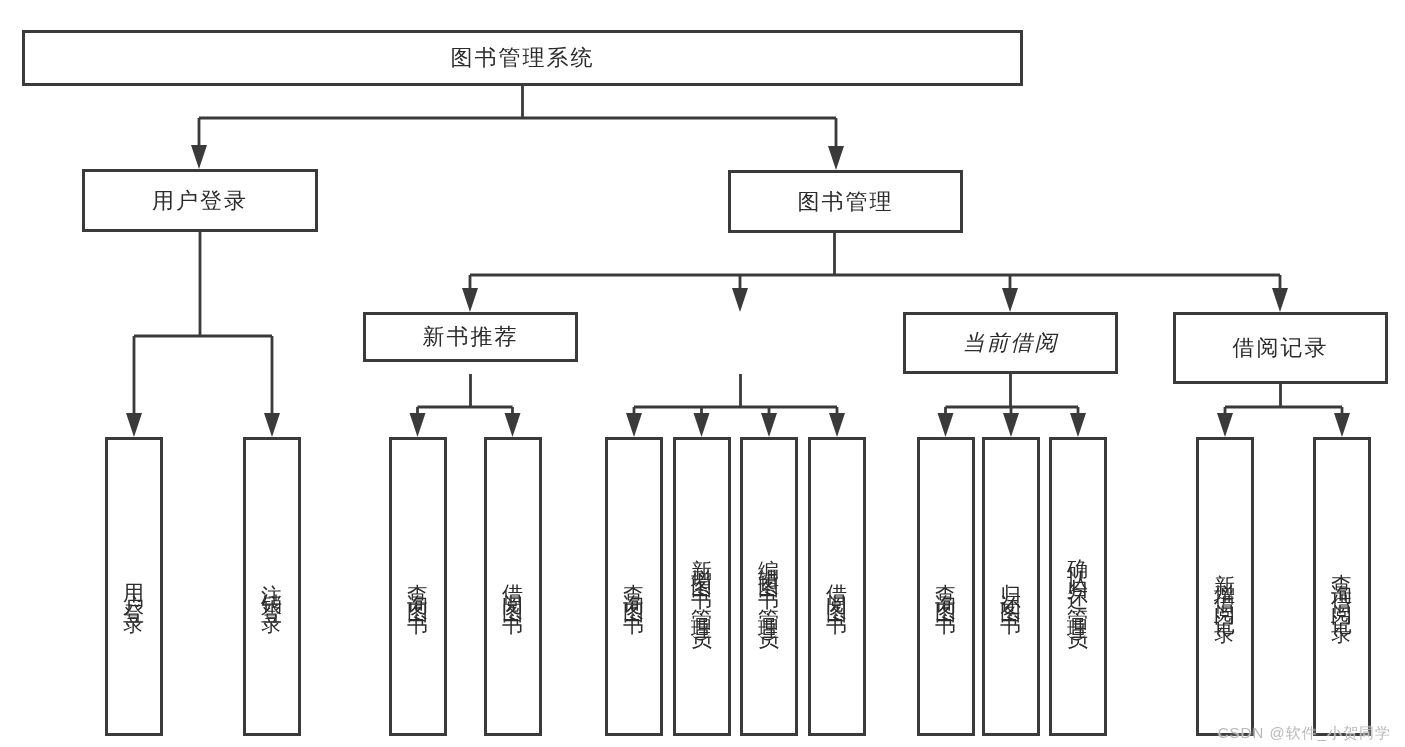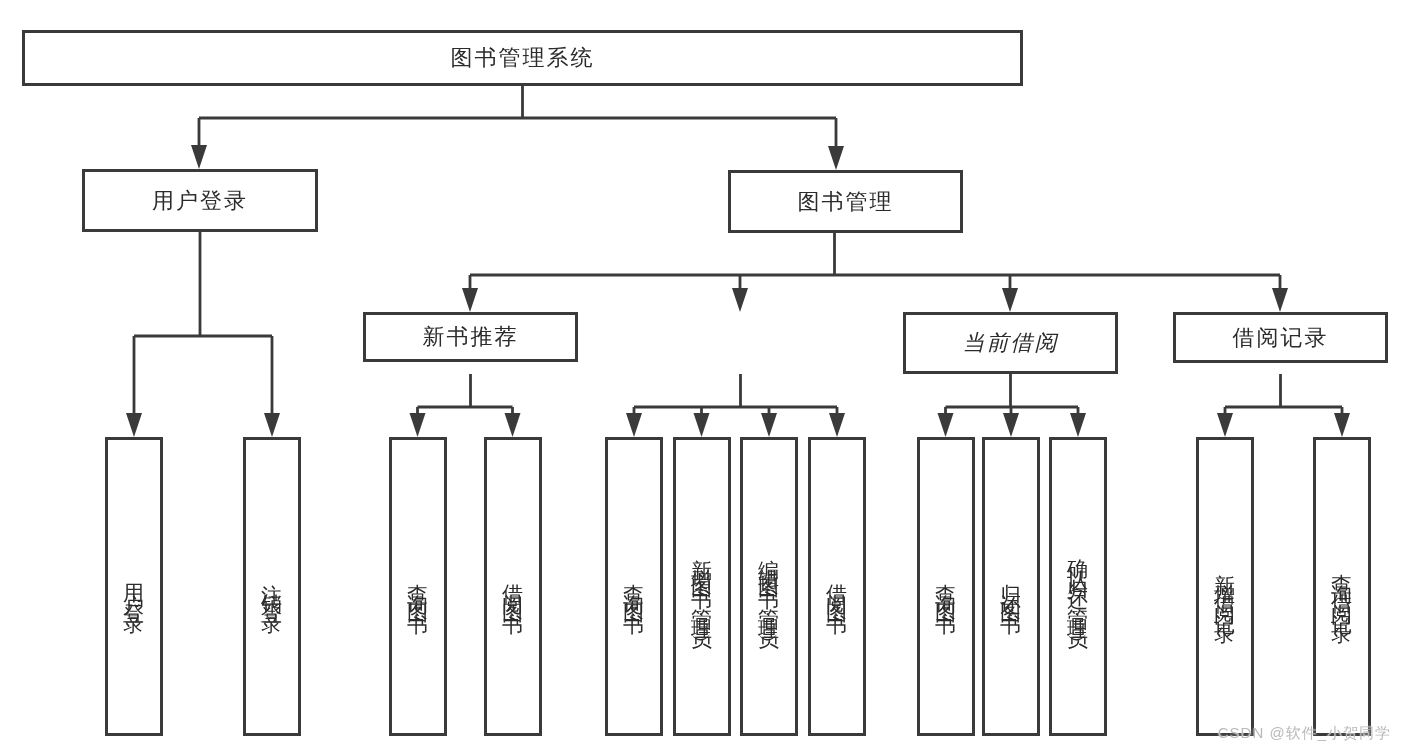--- a/index.html
+++ b/index.html
@@ -30,21 +30,21 @@
     letter-spacing:10px;
     white-space:nowrap;
   }
   
   #n-root   {left:22px;  top:30px;  width:1001px; height:56px;}
   #n-user   {left:82px;  top:169px; width:236px;  height:63px;}
   #n-book   {left:717px; top:170px; width:235px;  height:63px;margin-left:11px;}
   #n-rec    {left:363px; top:312px; width:215px;  height:50px;}
   #n-borrow {left:633px; top:312px; width:215px;  height:62px;}
   #n-current{left:903px; top:312px; width:215px;  height:62px;font-style:italic;}
-  #n-records{left:1173px;top:312px; width:215px;  height:51px;}
+  #n-records{left:1173px;top:312px; width:215px;  height:72px;}
   .leaf{top:437px;width:58px;height:299px;}
   #f1 {left:105px;}  #f2 {left:243px;}
   #f3 {left:389px;}  #f4 {left:484px;}
   #f5 {left:605px;}  #f6 {left:673px;} #f7 {left:740px;} #f8 {left:808px;}
   #f9 {left:917px;}  #f10{left:982px;} #f11{left:1049px;}
   #f12{left:1196px;} #f13{left:1313px;}
   .watermark{
     position:absolute;
     right:14px;bottom:4px;
     font-size:15px;

